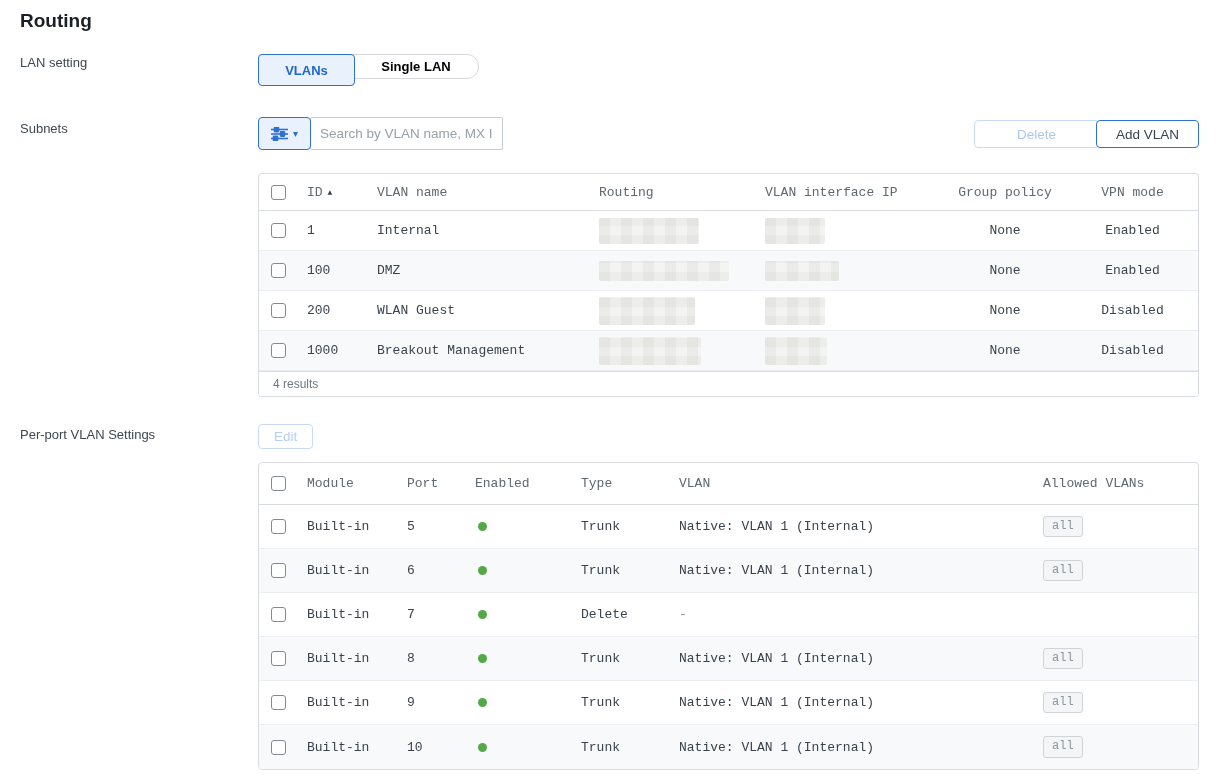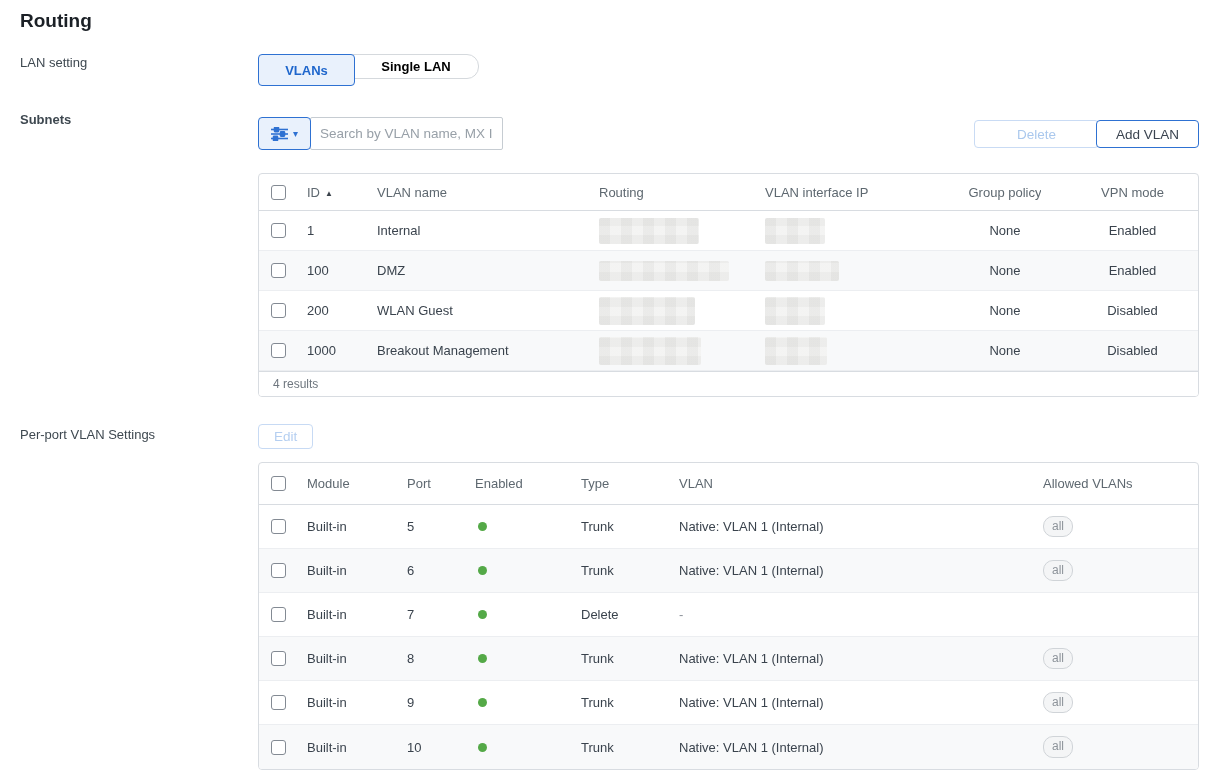--- a/index.html
+++ b/index.html
@@ -25,21 +25,21 @@
 
   .btn { display:flex; align-items:center; justify-content:center; background:#fff; border-radius:4px; font-size:13.5px; cursor:pointer; }
   .btn-delete { position:absolute; left:974px; top:120px; width:125px; height:28px; border:1px solid #c9dbf4; color:#aac8ed; }
   .btn-add { position:absolute; left:1096px; top:120px; width:103px; height:28px; border:1px solid #2e71d2; color:#3b4450; }
   .btn-edit { position:absolute; left:258px; top:424px; height:25px; padding:0 15px; border:1px solid #c7daf4; color:#b5cff1; font-size:13.5px; }
 
   
   .tbl { position:absolute; left:258px; width:941px; border:1px solid #d8dce1; border-radius:4px; background:#fff; overflow:hidden; }
   .tbl-1 { top:173px; }
   .tbl-2 { top:462px; }
-  .trow { display:grid; align-items:center; }
+  .trow { display:grid; align-items:center;font-family:Liberation Mono, monospace; }
   .tbl-1 .trow { grid-template-columns:38px 70px 222px 166px 190px 120px 135px; }
   .tbl-2 .trow { grid-template-columns:38px 100px 68px 106px 98px 364px 167px; }
   .thead { height:37px; border-bottom:1px solid #d8dce1; color:#5e6870; font-size:13px; }
   .tbl-2 .thead { height:42px; }
   .tbl-1 .tbody-row { height:40px; font-size:13px; border-bottom:1px solid #eceef1; }
   .tbl-2 .tbody-row { height:44px; font-size:13px; border-bottom:1px solid #eceef1; }
   .tbody-row:last-of-type { border-bottom:none; }
   .tbody-row.stripe { background:#f8f9fa; }
   .cell { padding-left:10px; overflow:hidden; white-space:nowrap; }
   .cell-center { justify-self:center; padding-left:0; }
@@ -48,39 +48,39 @@
   .sort-arrow { color:#3a424b; font-size:8px; margin-left:5px; vertical-align:1px; }
   .tfoot { height:25px; border-top:1px solid #d8dce1; display:flex; align-items:center; padding-left:14px; font-size:12px; color:#6e767e; background:#fff; }
 
   .redacted { height:26px; border-radius:2px; background-color:#f3f3f2;
     background-image:
       repeating-linear-gradient(90deg, rgba(120,120,115,0.07) 0 11px, rgba(255,255,255,0.0) 11px 22px),
       repeating-linear-gradient(0deg, rgba(120,120,115,0.05) 0 9px, rgba(255,255,255,0.05) 9px 18px);
   }
 
   .dot { width:9px; height:9px; border-radius:50%; background:#54a947; margin-left:3px; }
-  .badge { display:inline-block; padding:3px 8px; border:1px solid #d0d4d8; border-radius:10px; background:#f4f5f6; color:#8d939a; font-size:12px; line-height:1.1; }
+  .badge { display:inline-block; padding:3px 8px; border:1px solid #d0d4d8; border-radius:3px; background:#f4f5f6; color:#8d939a; font-size:12px; line-height:1.1; }
   .dash { color:#8d939a; }
 
   .slider-icon { display:block; }
 </style>
 </head>
 <body>
 
 <div class="page">
 
   <div class="page-title">Routing</div>
 
   <div class="side-label" style="top:55px;">LAN setting</div>
   <div class="toggle-group">
     <div class="toggle-seg vlans active">VLANs</div>
     <div class="toggle-seg single">Single LAN</div>
   </div>
 
-  <div class="side-label" style="top:112px;font-weight:bold;">Subnets</div>
+  <div class="side-label" style="top:121px;">Subnets</div>
 
   <div class="filter-btn">
     <span>
       <svg class="slider-icon" width="17" height="14" viewBox="0 0 17 14">
         <g stroke="#2e71d2" stroke-width="1.6" fill="#2e71d2">
           <line x1="0" y1="2.5" x2="17" y2="2.5"></line>
             <rect x="3.5" y="0.4" width="4" height="4.2" rx="0.5"></rect>
           <line x1="0" y1="7" x2="17" y2="7"></line>
             <rect x="9.5" y="4.9" width="4" height="4.2" rx="0.5"></rect>
           <line x1="0" y1="11.5" x2="17" y2="11.5"></line>

